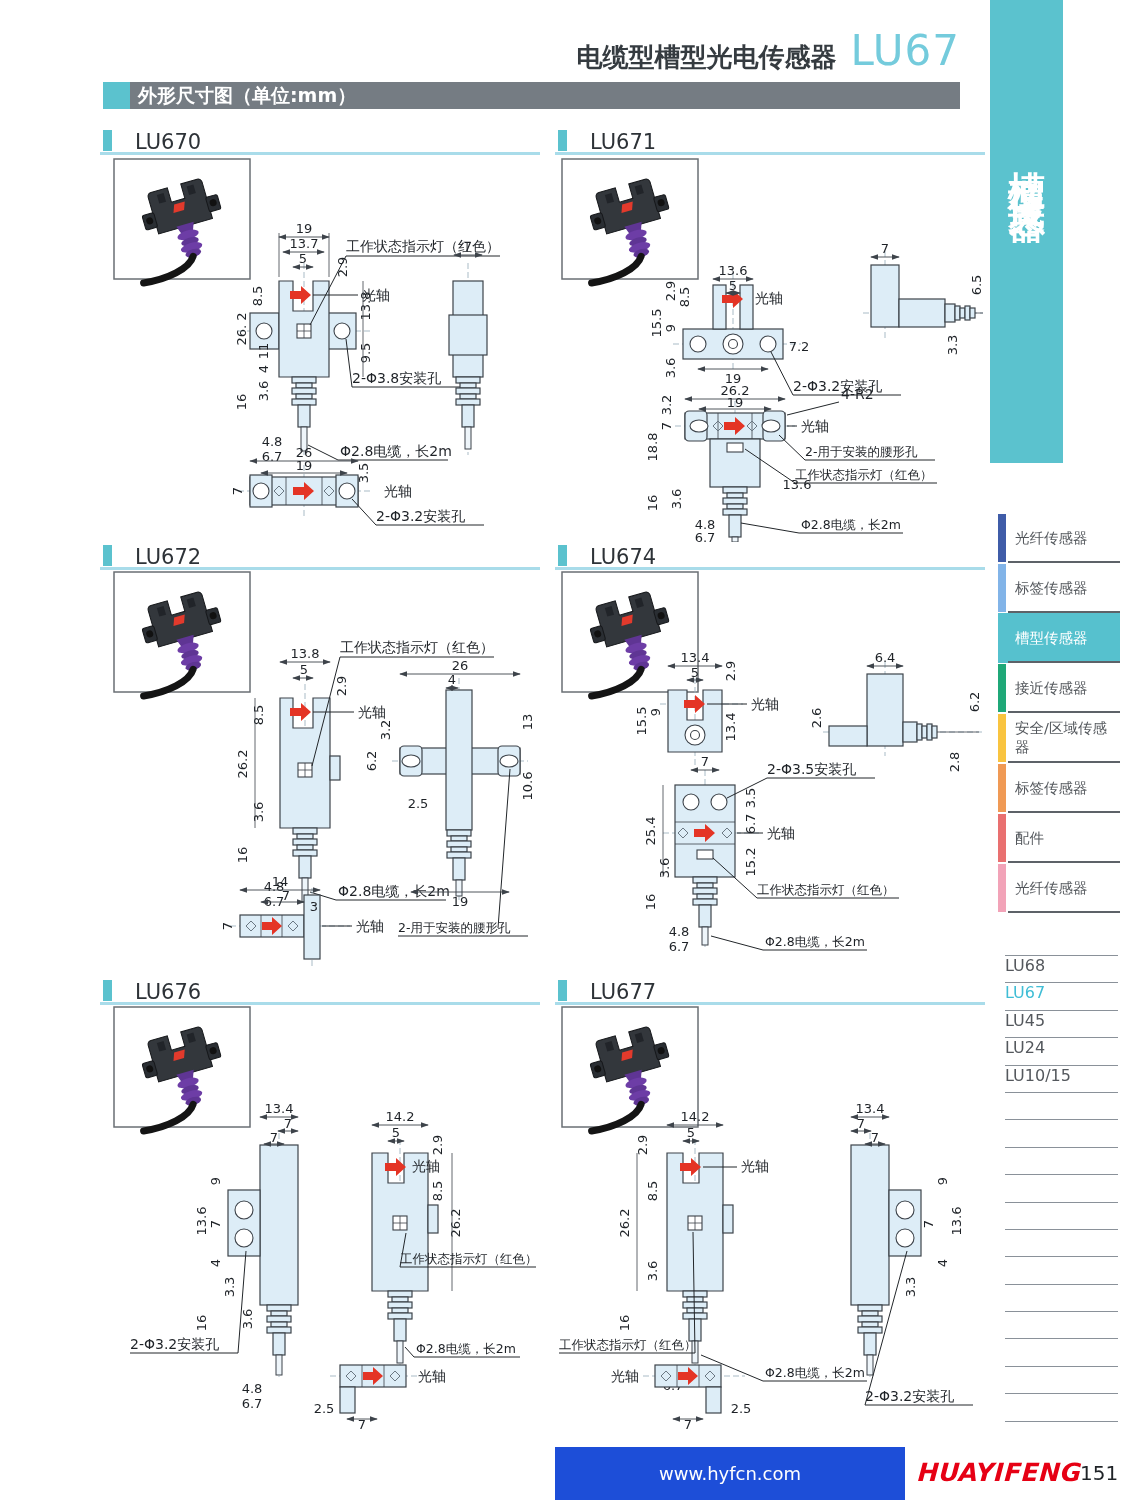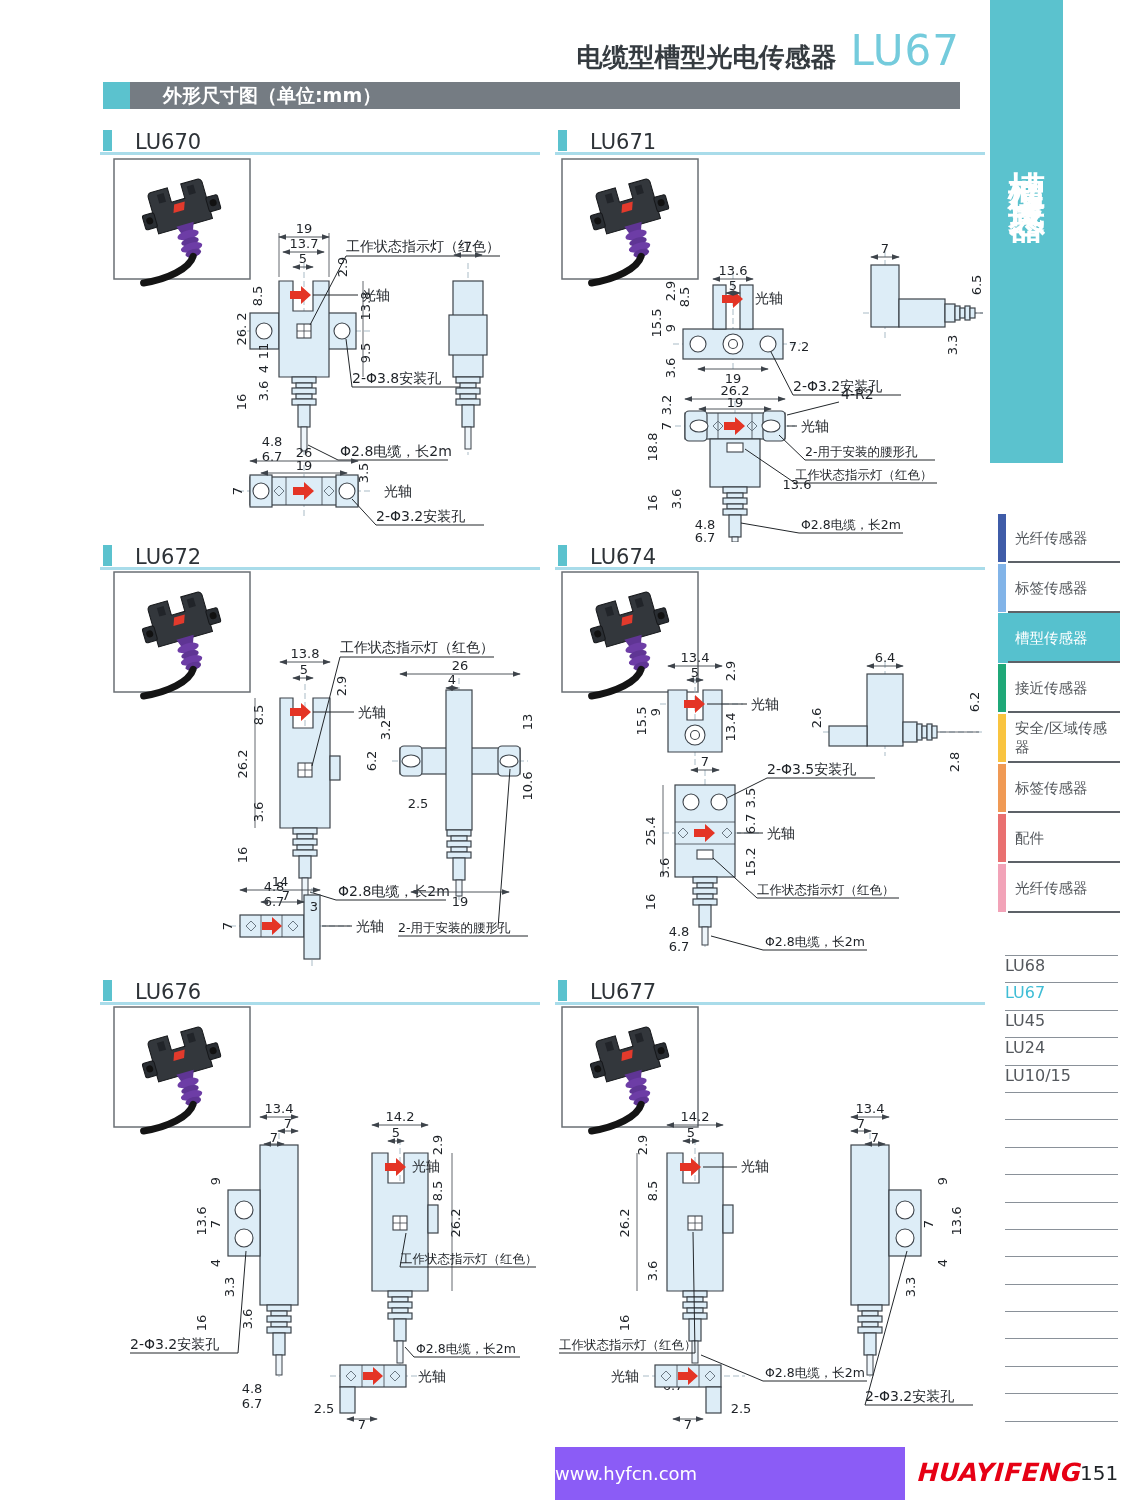--- a/index.html
+++ b/index.html
@@ -12,21 +12,21 @@
   .hdr-model{font-size:42px;color:#74cbdc;letter-spacing:1px}
 
   
   .side-tab{position:absolute;left:990px;top:0;width:73px;height:463px;background:#5bc2ce}
   .side-tab .vt{position:absolute;top:142px;left:50%;transform:translateX(-50%);
     writing-mode:vertical-rl;color:#fff;font-size:37px;font-weight:bold;letter-spacing:9px;line-height:1}
 
   
   .section-bar{position:absolute;left:103px;top:82px;width:857px;height:27px;background:#757c83;display:flex;align-items:center}
   .section-bar .sq{width:27px;height:27px;background:#5bc2ce;flex:none}
-  .section-bar .st{color:#fff;font-size:19px;font-weight:bold;padding-left:33px}
+  .section-bar .st{color:#fff;font-size:19px;font-weight:bold;padding-left:8px}
 
   
   .panel{position:absolute}
   .panel-title{display:flex;height:25px;border-bottom:3px solid #a9dcea}
   .panel-title .tick{width:9px;height:21px;background:#5bc2ce;margin:0 23px 0 3px}
   .panel-title .name{font-size:21px;color:#2d3237}
   svg.draw{display:block}
   svg text{font-family:"DejaVu Sans",sans-serif;fill:#1e2227;font-size:13px}
   svg text.d{text-anchor:middle}
   svg text.lb{font-size:14px}
@@ -46,22 +46,22 @@
   .nav-item{position:relative;height:50px;display:flex;align-items:center}
   .nav-item .bar{position:absolute;left:0;top:1px;bottom:1px;width:8px}
   .nav-item .lbl{padding-left:17px;font-size:14.5px;color:#54585d}
   .nav-item::after{content:"";position:absolute;left:10px;right:0;bottom:0;height:2px;background:#5d6268}
   .nav-item.active .lbl{color:#fff}
   .model-list{position:absolute;left:1005px;top:955px;width:113px;border-top:1.5px solid #8a9199}
   .model-row{height:27.4px;display:flex;align-items:flex-start;border-bottom:1.5px solid #8a9199;font-size:16px;color:#54585d}
   .model-row.active{color:#3fbdd5}
 
   
-  .footer-bar{position:absolute;left:555px;top:1447px;width:350px;height:53px;background:#8b5cf6;
-    color:#fff;display:flex;align-items:center;justify-content:flex-start;font-size:18px}
+  .footer-bar{position:absolute;left:555px;top:1447px;width:350px;height:53px;background:#1d4ed8;
+    color:#fff;display:flex;align-items:center;justify-content:center;font-size:18px}
   .brand{position:absolute;left:918px;top:1458px;color:#e60014;font-size:25px;font-weight:bold;
     font-style:italic;letter-spacing:0.5px;transform:skewX(-4deg)}
   .page-num{position:absolute;left:1080px;top:1461px;font-size:20px;color:#1f2327}
 </style>
 </head>
 <body>
 
 <svg width="0" height="0" style="position:absolute" aria-hidden="true">
 <defs>
   <marker id="ma" markerWidth="9" markerHeight="8" refX="8" refY="4" orient="auto-start-reverse">

